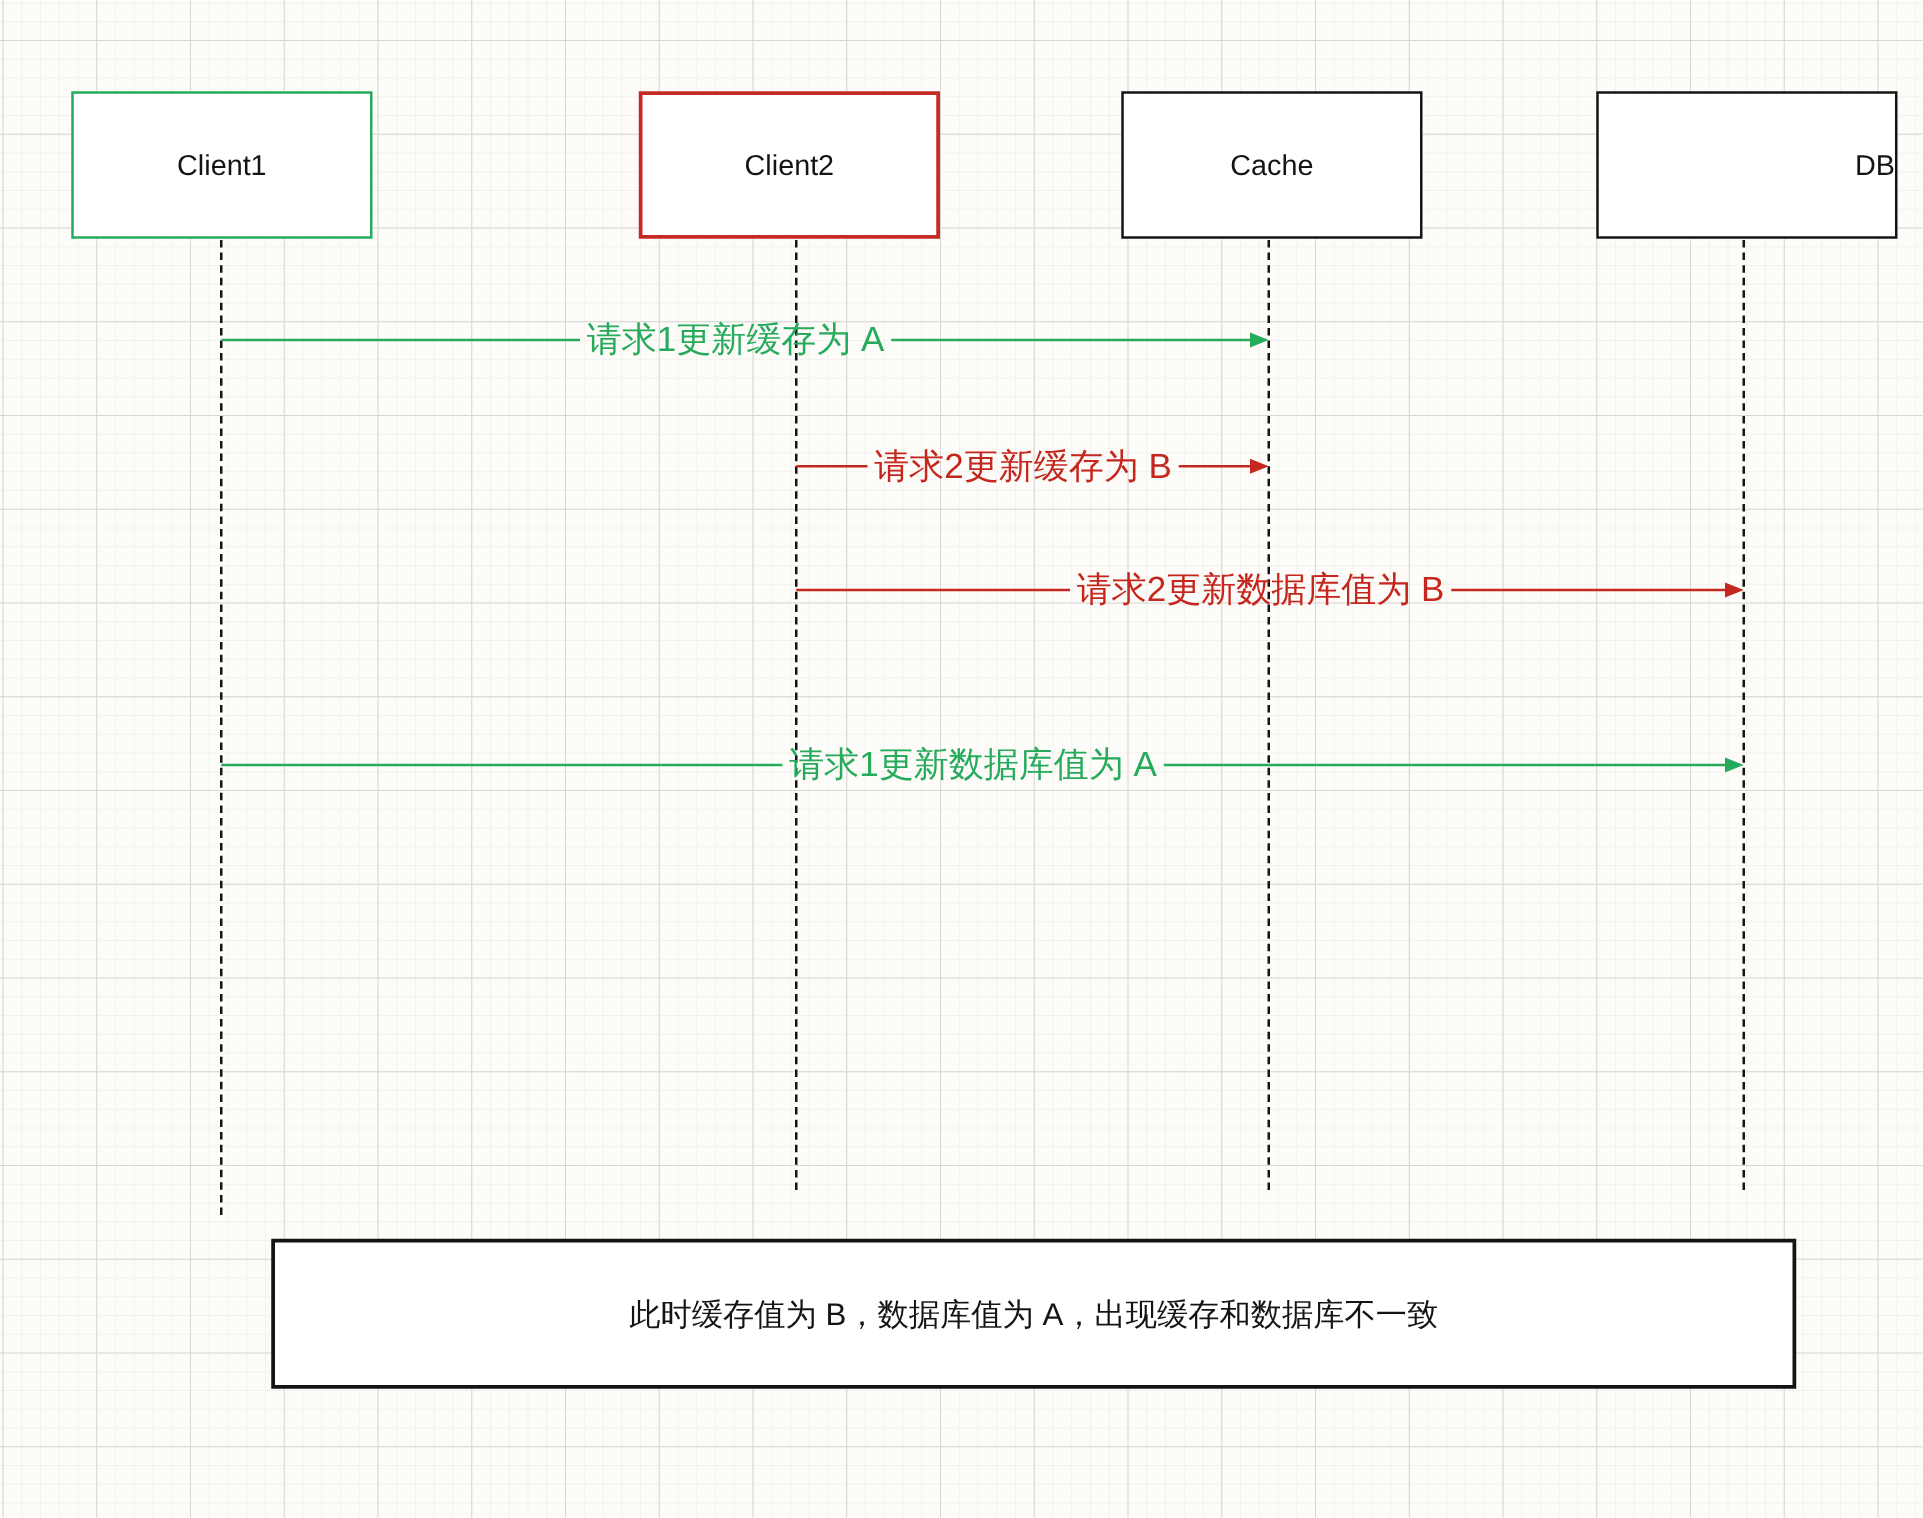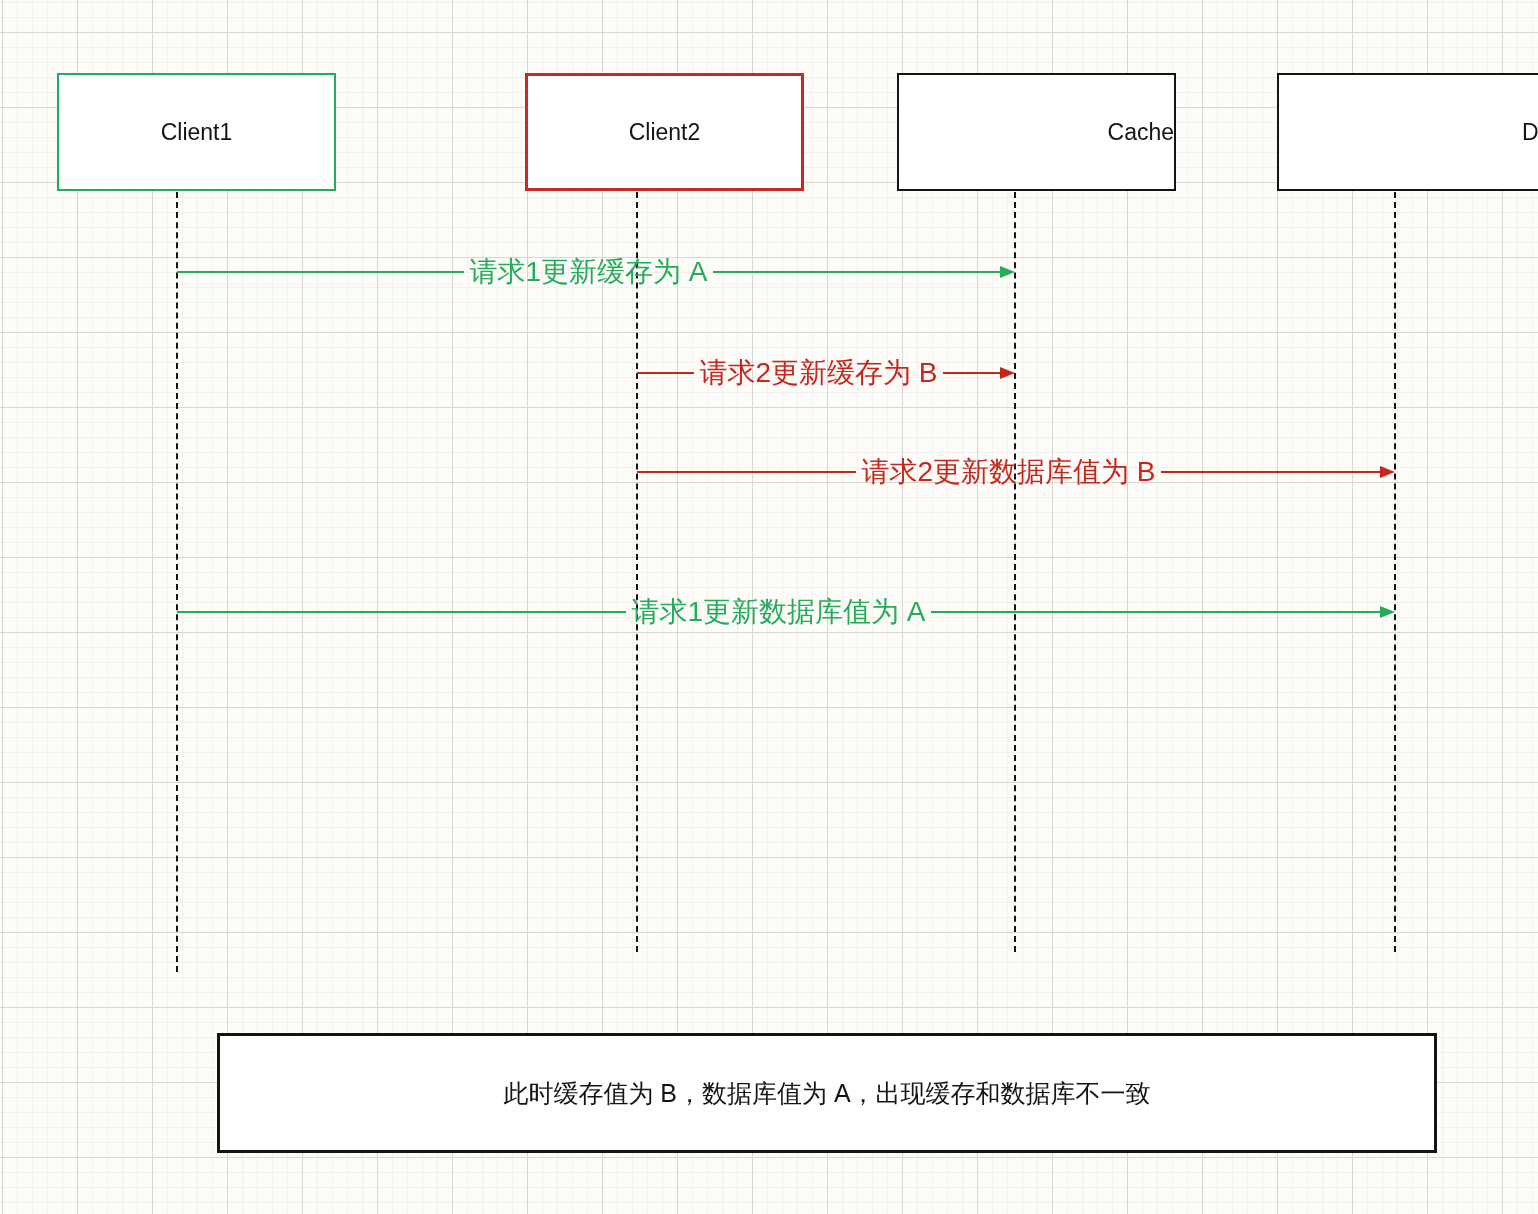--- a/index.html
+++ b/index.html
@@ -19,36 +19,36 @@
       linear-gradient(#f2f1ee 1px, transparent 1px),
       linear-gradient(90deg, #f2f1ee 1px, transparent 1px);
     background-size: 75px 75px, 75px 75px, 15px 15px, 15px 15px;
     background-position: 2px 32px, 2px 0, 2px 2px, 2px 2px;
   }
 
   
   .actor {
     position: absolute;
     top: 73px;
-    width: 279px;
+    width: 241px;
     height: 118px;
     background: #ffffff;
     border: 2px solid #141414;
     box-sizing: border-box;
     display: flex;
     align-items: center;
     justify-content: center;
     font-size: 23px;
     color: #141414;
   }
   .actor.green  { border-color: #26ab5d; }
   .actor.red    { border-color: #c62a25; border-width: 3px; }
   .actor-client1 { left: 57px; }
-  .actor-client2 { left: 525px; }
-  .actor-cache   { left: 897px; justify-content: flex-end; }
+  .actor-client2 { left: 511px; }
+  .actor-cache   { left: 897px; }
   .actor-db      { left: 1277px; justify-content: flex-end; }
 
   
   .lifeline {
     position: absolute;
     top: 192px;
     width: 0;
     border-left: 2px dashed #141414;
   }
   .ll-client1 { left: 176px; height: 780px; }
@@ -85,21 +85,21 @@
   .msg.red   { color: #c5271e; }
   .msg-1 { left: 177px; top: 272px; width: 838px; }
   .msg-2 { left: 637px; top: 373px; width: 378px; }
   .msg-3 { left: 637px; top: 472px; width: 758px; }
   .msg-4 { left: 177px; top: 612px; width: 1218px; }
 
   
   .note {
     position: absolute;
     left: 217px;
-    top: 1033px;
+    top: 991px;
     width: 1220px;
     height: 120px;
     box-sizing: border-box;
     background: #ffffff;
     border: 3px solid #141414;
     display: flex;
     align-items: center;
     justify-content: center;
     font-size: 25px;
     color: #141414;

